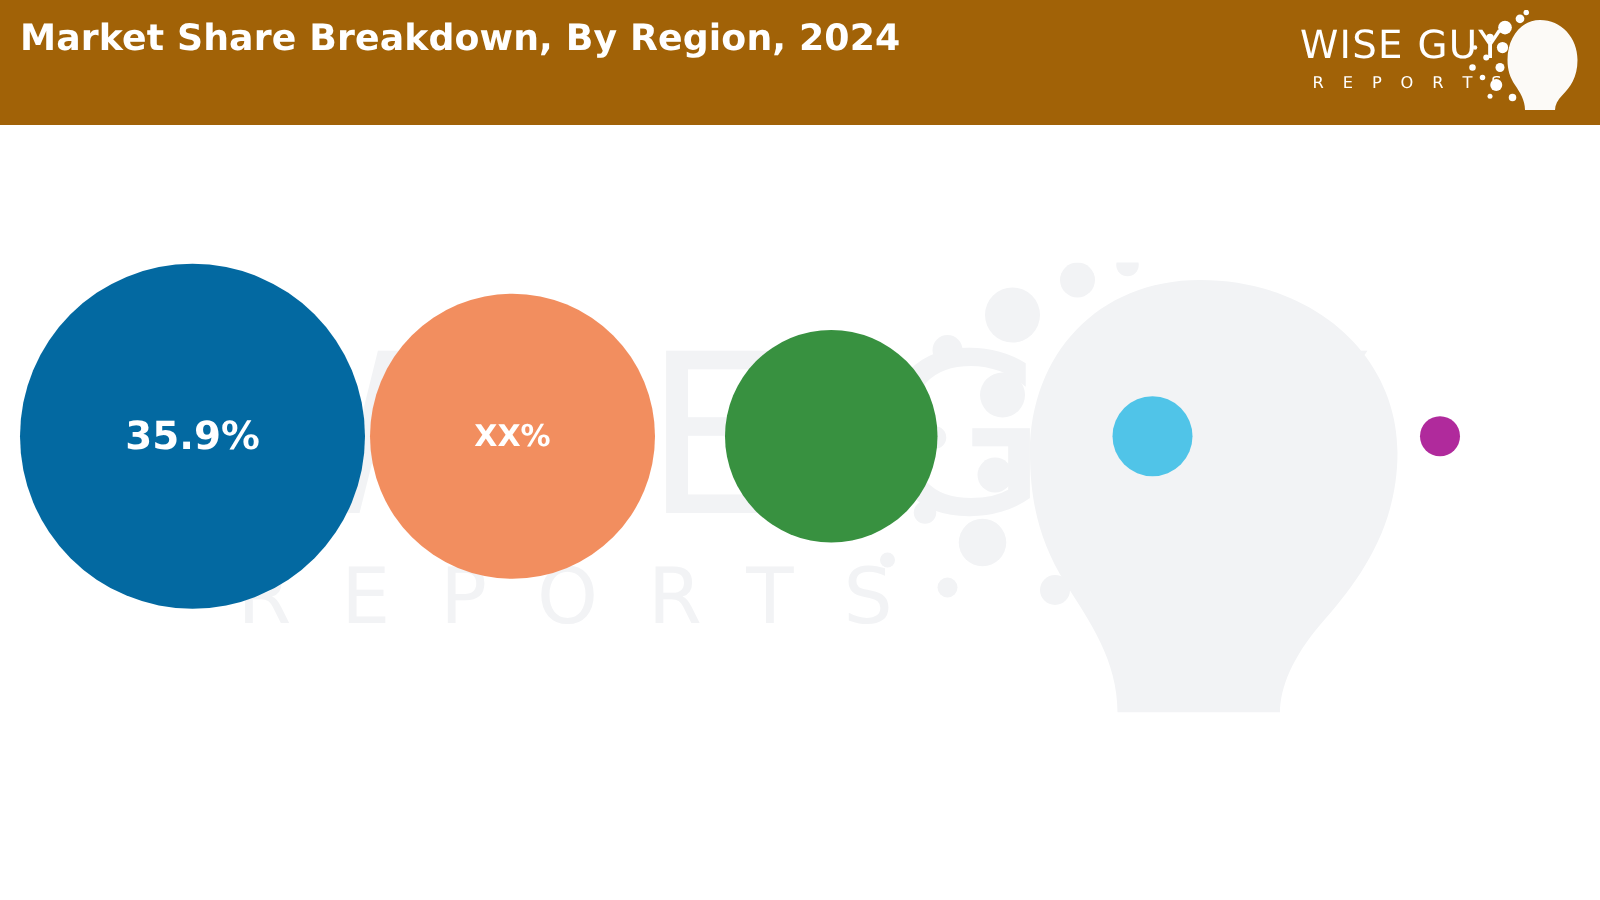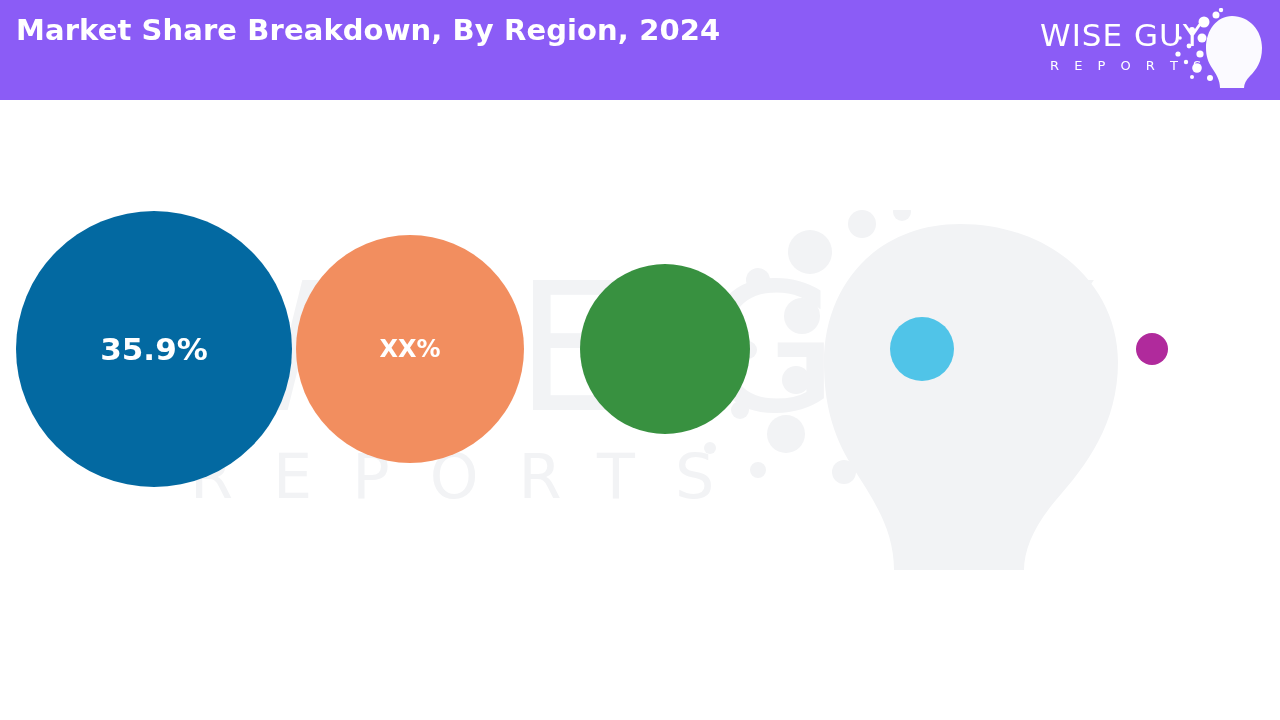--- a/index.html
+++ b/index.html
@@ -22,21 +22,21 @@
     overflow: hidden;
   }
 
   
   #header-bar {
     position: absolute;
     left: 0;
     top: 0;
     width: 1280px;
     height: 126px;
-    background: #8b5cf6;
+    background: #a16207;
   }
   #chart-title {
     position: absolute;
     left: 16px;
     top: 13px;
     width: 980px;
     font-size: 29px;
     font-weight: bold;
     color: #ffffff;
     letter-spacing: 0.1px;

